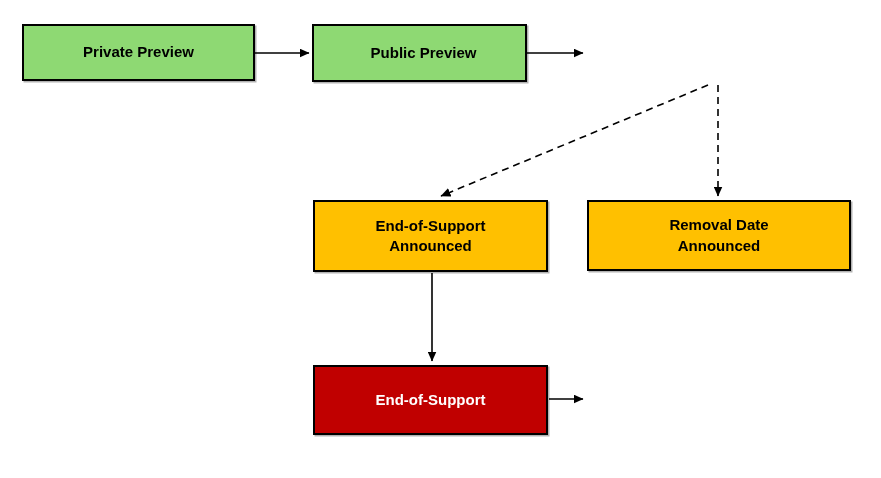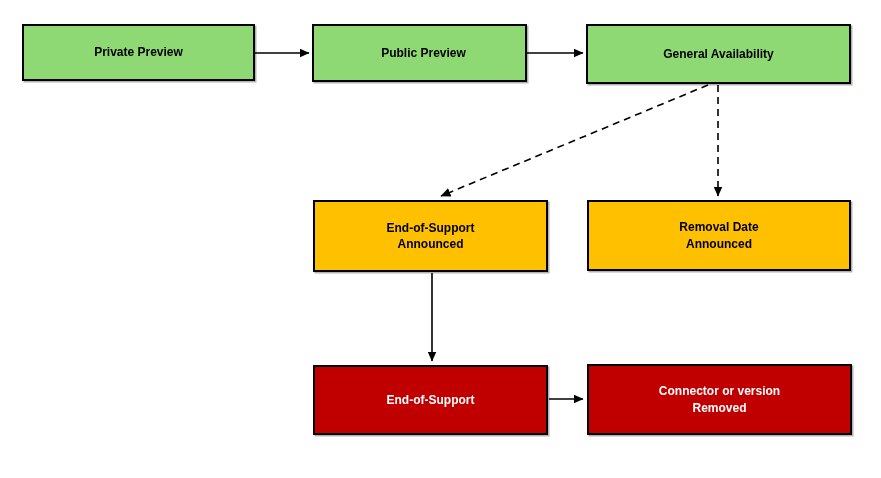--- a/index.html
+++ b/index.html
@@ -18,21 +18,21 @@
   .node {
     position: absolute;
     box-sizing: border-box;
     border: 2px solid #000000;
     box-shadow: 1.5px 1.5px 0 rgba(0,0,0,0.30);
     display: flex;
     align-items: center;
     justify-content: center;
     text-align: center;
     font-weight: bold;
-    font-size: 12px;
+    font-size: 15px;
     line-height: 1.35;
     white-space: pre-line;
     color: #000000;
   }
   .node.stage-preview   { background: #8ED973; }
   .node.stage-announced { background: #FFC000; }
   .node.stage-removed   { background: #C00000; color: #ffffff; }
 
   #n-private-preview          { left: 22px;  top: 24px;  width: 233px; height: 57px; }
   #n-public-preview           { left: 312px; top: 24px;  width: 215px; height: 58px; padding-left: 8px; }
@@ -79,36 +79,29 @@
   </svg>
 
   <div class="node stage-preview" id="n-private-preview">
     <span>Private Preview</span>
   </div>
 
   <div class="node stage-preview" id="n-public-preview">
     <span>Public Preview</span>
   </div>
 
-  <div class="node stage-preview" id="n-general-availability">
-    <span>General Availability</span>
-  </div>
 
   <div class="node stage-announced" id="n-end-of-support-announced">
     <span>End-of-Support
 Announced</span>
   </div>
 
   <div class="node stage-announced" id="n-removal-date-announced">
     <span>Removal Date
 Announced</span>
   </div>
 
   <div class="node stage-removed" id="n-end-of-support">
     <span>End-of-Support</span>
   </div>
 
-  <div class="node stage-removed" id="n-connector-removed">
-    <span>Connector or version
-Removed</span>
-  </div>
 
 </div>
 
 </body></html>

